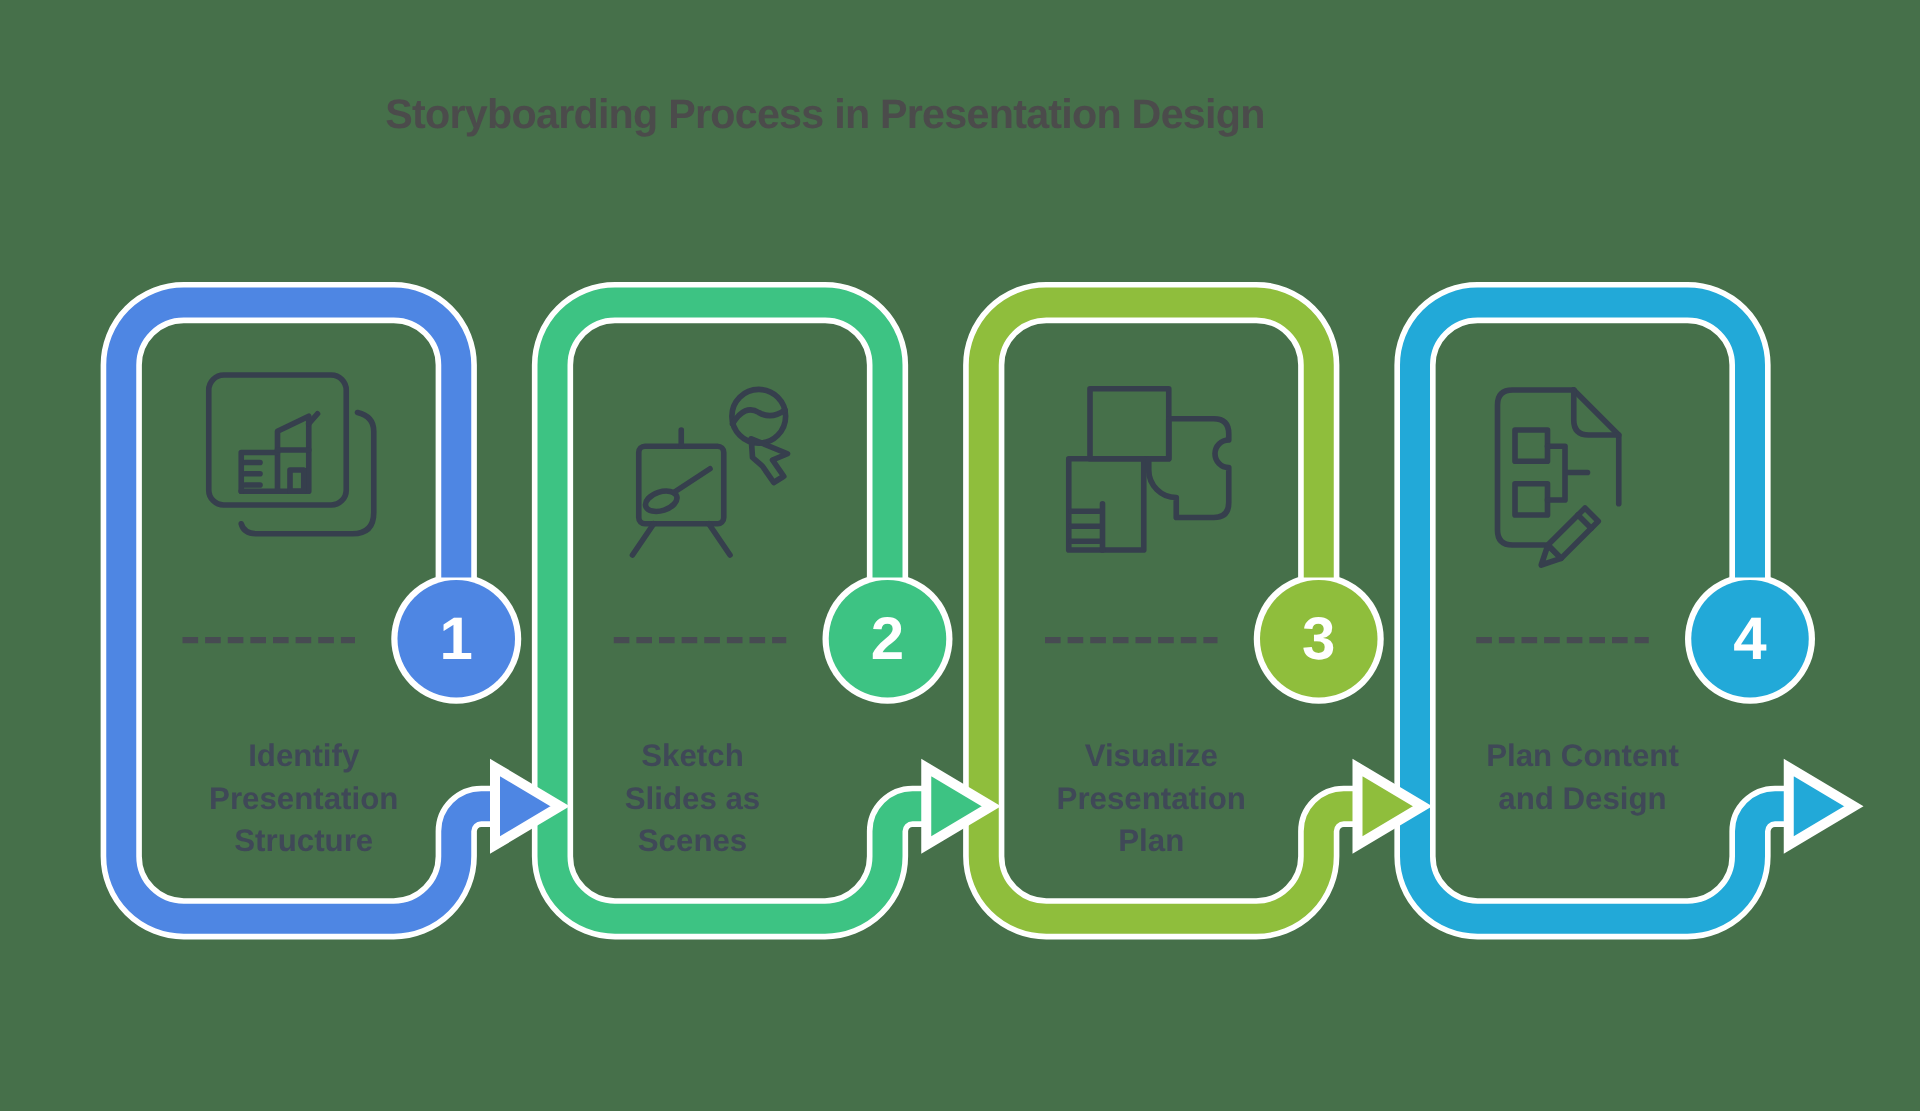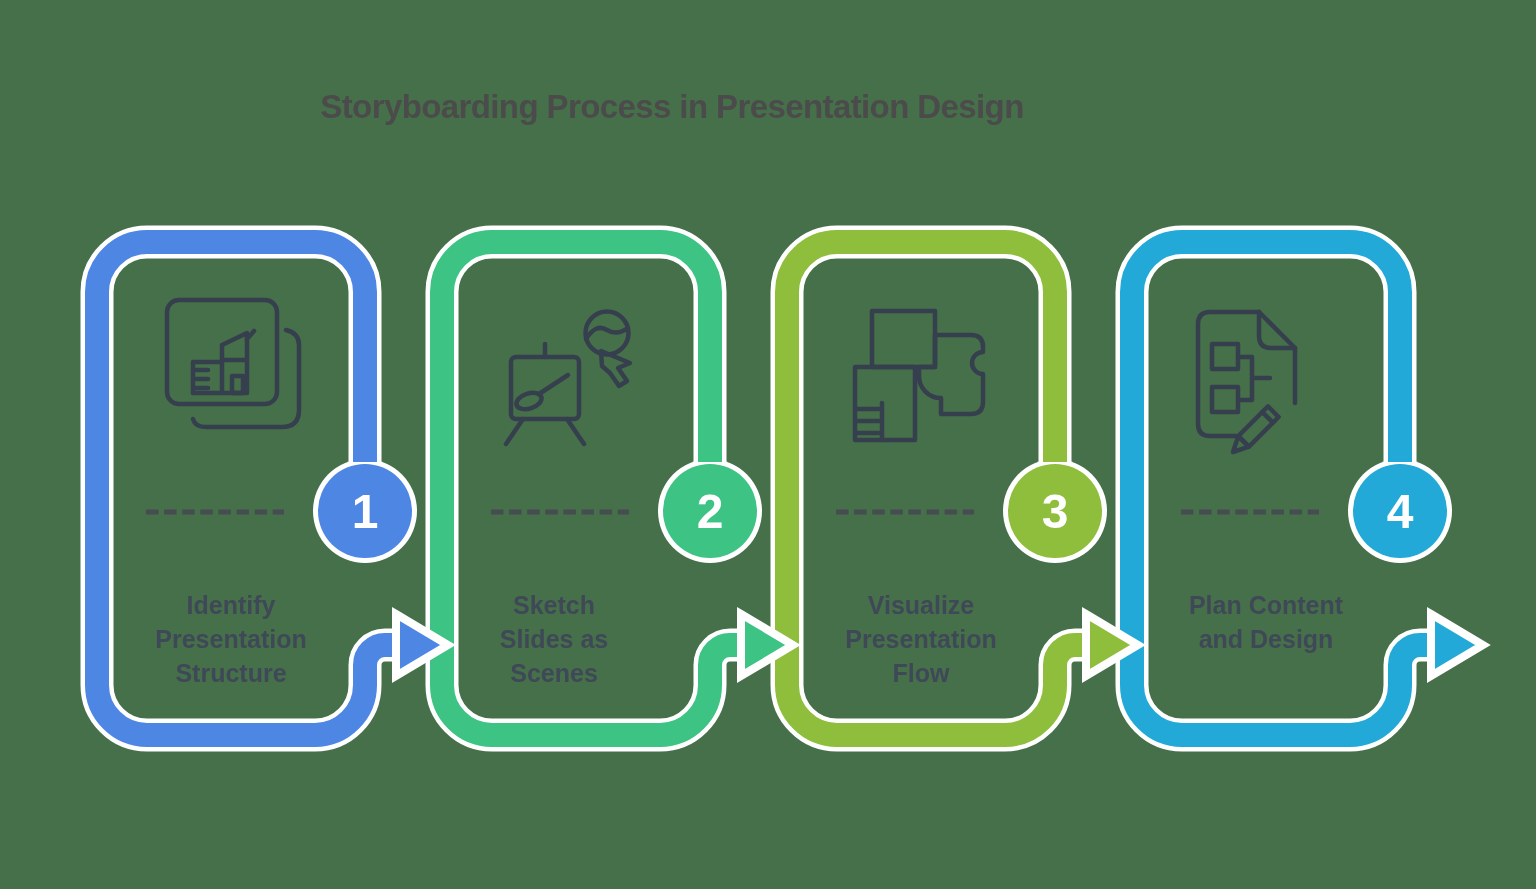--- a/index.html
+++ b/index.html
@@ -2,24 +2,23 @@
 <html><head>
 <meta charset="utf-8">
 <style>
   html,body{margin:0;padding:0;}
   body{
     width:1536px;height:889px;position:relative;overflow:hidden;
     background:#46704a;
     font-family:"Liberation Sans","DejaVu Sans",sans-serif;
   }
   .title{
-    position:absolute;left:12px;top:72px;width:1320px;
+    position:absolute;left:0;top:72px;width:1320px;
     text-align:center;font-size:33px;font-weight:700;color:#4b4b4b;
     letter-spacing:-0.6px;
-    margin-top:16px;
   }
   .diagram-svg{position:absolute;left:0;top:0;}
   .card-border{fill:none;stroke-width:24;}
   .card-border-outline{fill:none;stroke:#ffffff;stroke-width:33;}
   .arrow-head{stroke:#ffffff;stroke-width:8;stroke-linejoin:miter;}
   .ring{fill:#ffffff;}
   .icon{fill:none;stroke-width:4.5;stroke-linecap:round;stroke-linejoin:round;}
   .dash-line{stroke-width:5;}
   .step-label{
     position:absolute;top:588px;width:270px;
@@ -107,28 +106,28 @@
       <rect x="167" y="300" width="110" height="104" rx="12"></rect>
       <path d="M 193 393 L 247 393 M 222 393 L 222 345 L 247 333 L 247 393"></path>
       <path d="M 193 393 L 193 362 L 222 362"></path>
       <path d="M 196 370 L 208 370 M 196 379 L 208 379 M 196 388 L 208 388"></path>
       <path d="M 222 360 L 247 360 M 247 339 L 254 331"></path>
       <rect x="232" y="376" width="11" height="17"></rect>
     </g>
   </g>
 </svg>
 
-<div class="step-label" style="left:96px">Identify
+<div class="step-label" style="left:108px">Identify
 Presentation
 Structure</div>
 <div class="step-label" style="left:419px">Sketch
 Slides as
 Scenes</div>
 <div class="step-label" style="left:786px">Visualize
 Presentation
-Flow</div>
+Plan</div>
 <div class="step-label" style="left:1131px">Plan Content
 and Design</div>
 
 <div class="step-number" style="left:325px">1</div>
 <div class="step-number" style="left:670px">2</div>
 <div class="step-number" style="left:1015px">3</div>
 <div class="step-number" style="left:1360px">4</div>
 
 </body></html>

